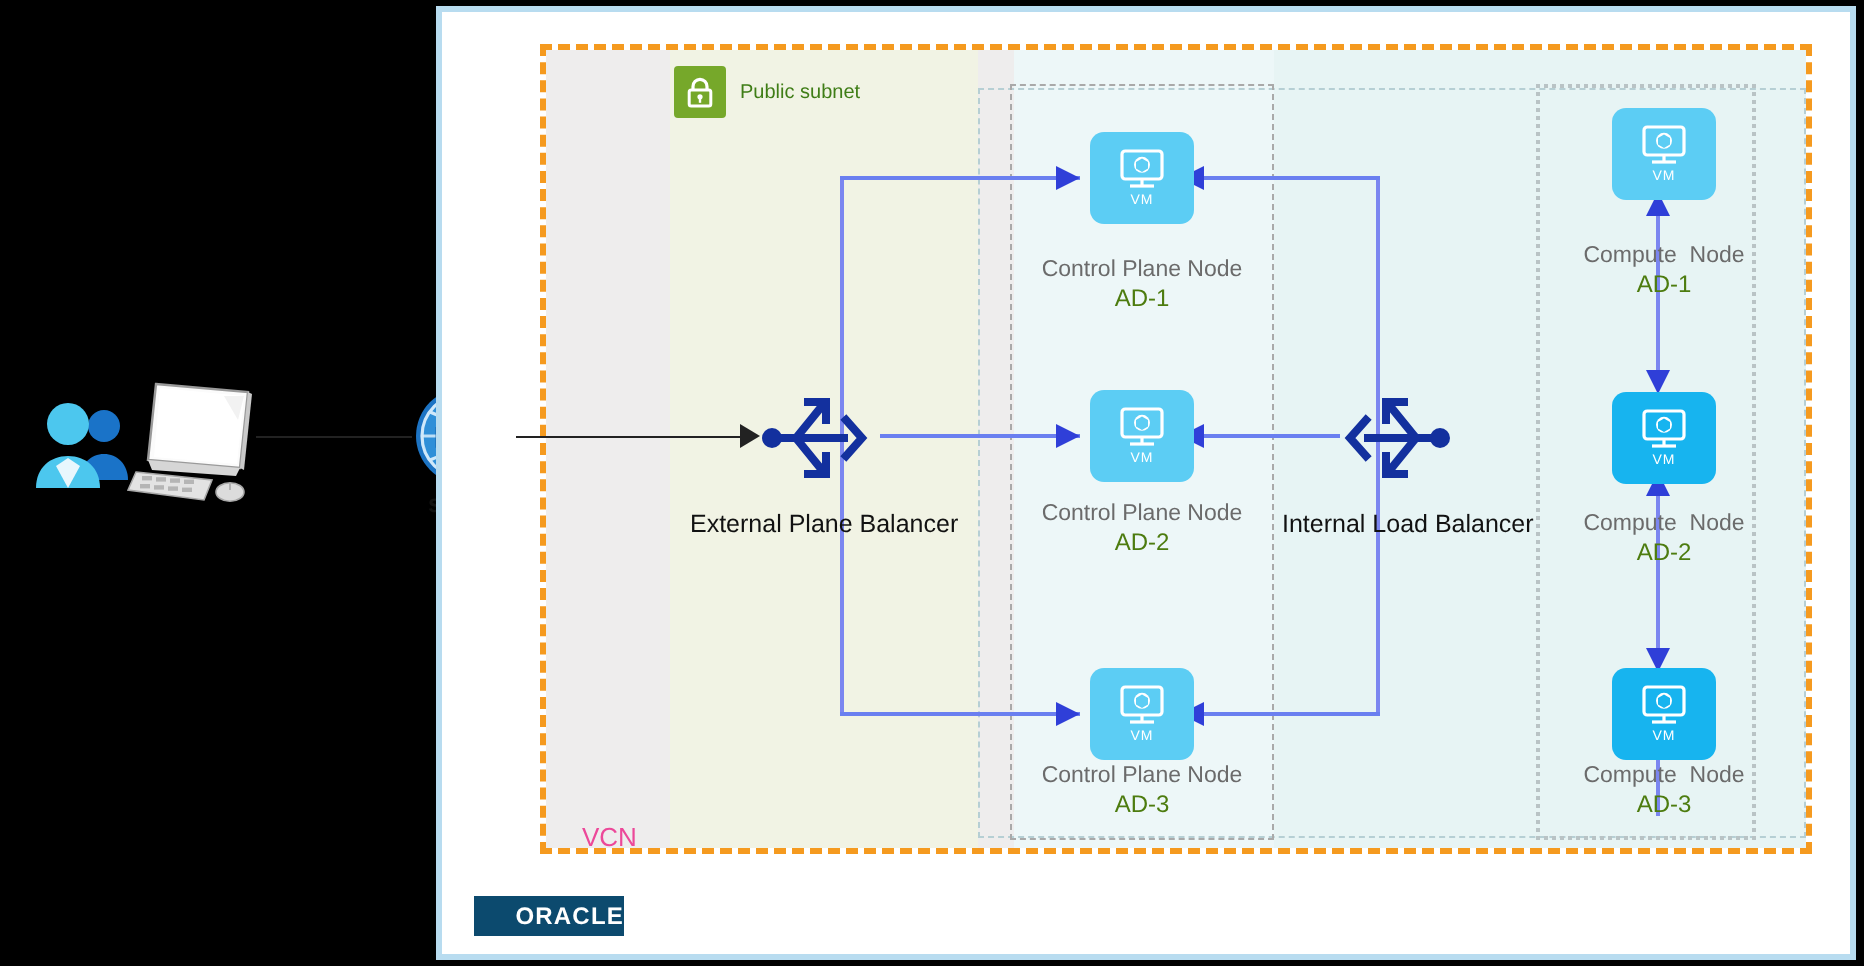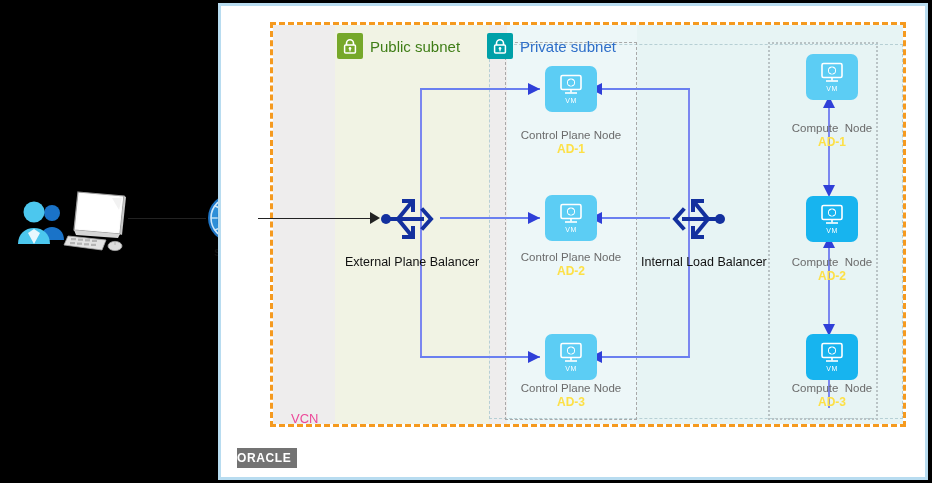--- a/index.html
+++ b/index.html
@@ -23,21 +23,21 @@
   .band-cyan{left:507px;top:25px;width:396px;height:399px;background:#e7f4f4;}
   .band-inner-cp{left:507px;top:25px;width:130px;height:399px;background:#edf7f8;}
 
   
   .subnet-tag{position:absolute;display:flex;align-items:center;gap:7px;}
   .lock{width:26px;height:26px;border-radius:2px;display:flex;align-items:center;
         justify-content:center;}
   .lock.green{background:#76a82a;}
   .lock.teal{background:#00a0a8;}
   .lock svg{display:block;}
-  .subnet-text{font-size:15px;}
+  .subnet-text{font-size:10px;}
   .subnet-text.green{color:#3f7d16;}
   .subnet-text.blue{color:#2e6ec9;}
 
   
   .group-box{position:absolute;box-sizing:border-box;}
   .cp-group{left:505px;top:42px;width:132px;height:378px;
             border-left:1px dashed #a9a9a9;border-right:1px dashed #a9a9a9;
             border-top:1px dashed #a9a9a9;border-bottom:1px dashed #a9a9a9;}
   .priv-outline{left:489px;top:44px;width:414px;height:375px;
             border:1px dashed #b6cfd4;}
@@ -49,21 +49,21 @@
       display:flex;flex-direction:column;align-items:center;justify-content:center;}
   .vm.light{background:#5ccdf4;}
   .vm.dark{background:#17b4ef;}
   .vm .vm-lab{font-size:7px;color:#ffffff;letter-spacing:.5px;margin-top:1px;
       font-family:"Liberation Sans",sans-serif;}
   .vm svg{display:block;}
 
   
   .cap{position:absolute;text-align:center;width:160px;}
   .cap .l1{font-size:11.5px;color:#6b6b6b;line-height:14px;white-space:pre;}
-  .cap .l2{font-size:12px;color:#fde047;font-weight:bold;line-height:15px;}
+  .cap .l2{font-size:12px;color:#4d7c0f;font-weight:normal;line-height:15px;}
 
   
   .lb{position:absolute;width:56px;height:46px;}
   .lb svg{display:block;}
   .lb-label{position:absolute;font-size:12.5px;color:#111;text-align:center;white-space:nowrap;}
 
   
   .ln{position:absolute;background:#6a7ff0;}
   .ln.v{width:2px;}
   .ln.h{height:2px;}
@@ -77,22 +77,22 @@
   
   .dns{position:absolute;left:206px;top:192px;width:52px;height:52px;}
   .dns-label{position:absolute;left:214px;top:245px;font-size:12.5px;color:#111;
       font-weight:bold;white-space:nowrap;}
 
   
   .users{position:absolute;left:14px;top:198px;width:56px;height:52px;}
   .monitor{position:absolute;left:62px;top:188px;width:66px;height:68px;}
 
   
-  .oracle{position:absolute;left:237px;top:448px;width:60px;height:20px;
-      background:#737373;display:flex;align-items:center;justify-content:flex-start;}
+  .oracle{position:absolute;left:237px;top:448px;width:75px;height:20px;
+      background:#0c4a6e;display:flex;align-items:center;justify-content:flex-end;}
   .oracle span{color:#fff;font-size:12px;font-weight:bold;letter-spacing:.6px;}
 </style>
 </head>
 <body>
 
 <div id="stage">
 
   <div class="users">
     <svg width="56" height="52" viewBox="0 0 56 52">
       <circle cx="38" cy="15" r="8" fill="#1a73c8"></circle>
@@ -163,31 +163,20 @@
       <svg width="16" height="17" viewBox="0 0 16 17">
         <path d="M4.5 7V5.2a3.5 3.5 0 017 0V7" fill="none" stroke="#fff" stroke-width="1.6"></path>
         <rect x="2.6" y="7" width="10.8" height="8" rx="1" fill="none" stroke="#fff" stroke-width="1.5"></rect>
         <circle cx="8" cy="10.4" r="1.3" fill="#fff"></circle>
         <rect x="7.4" y="10.4" width="1.2" height="3" fill="#fff"></rect>
       </svg>
     </div>
     <div class="subnet-text green">Public subnet</div>
   </div>
 
-  <div class="subnet-tag" style="left:487px;top:33px;">
-    <div class="lock teal">
-      <svg width="16" height="17" viewBox="0 0 16 17">
-        <path d="M4.5 7V5.2a3.5 3.5 0 017 0V7" fill="none" stroke="#fff" stroke-width="1.6"></path>
-        <rect x="2.6" y="7" width="10.8" height="8" rx="1" fill="none" stroke="#fff" stroke-width="1.5"></rect>
-        <circle cx="8" cy="10.4" r="1.3" fill="#fff"></circle>
-        <rect x="7.4" y="10.4" width="1.2" height="3" fill="#fff"></rect>
-      </svg>
-    </div>
-    <div class="subnet-text blue">Private subnet</div>
-  </div>
 
   <div class="ln h blk" style="left:128px;top:218px;width:78px;"></div>
 
   <div class="ln h blk" style="left:258px;top:218px;width:120px;"></div>
   <div class="arrow" style="left:370px;top:212px;">
     <svg width="12" height="12" viewBox="0 0 12 12">
         <path d="M0 0l10 6-10 6z" fill="#222"></path>
       </svg>
   </div>
 

